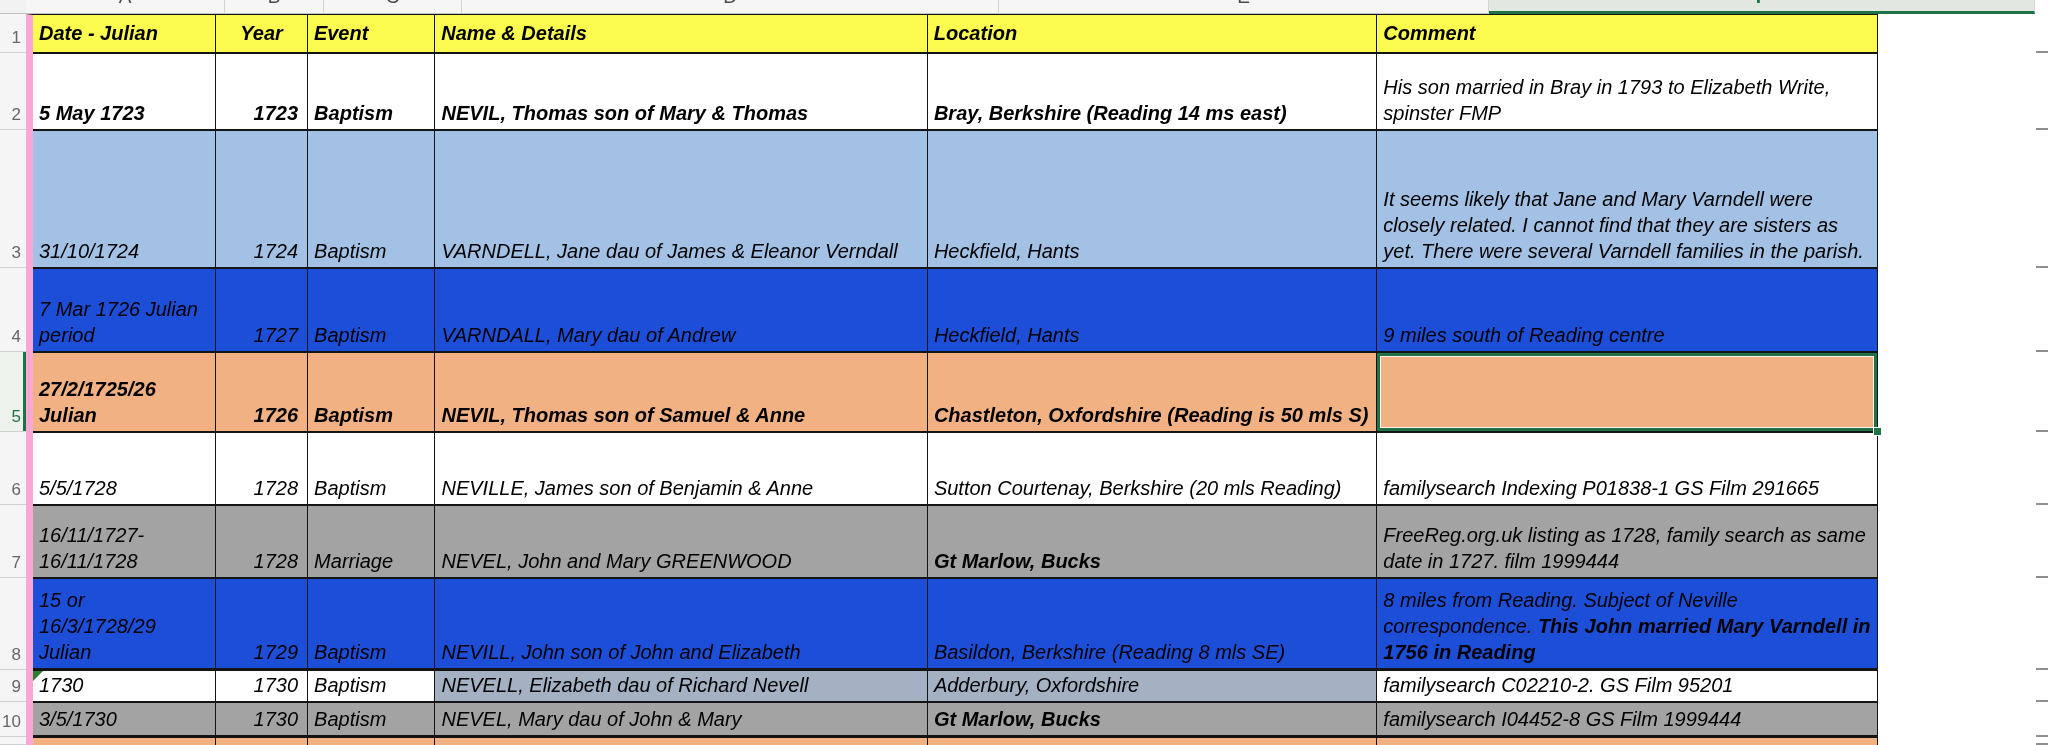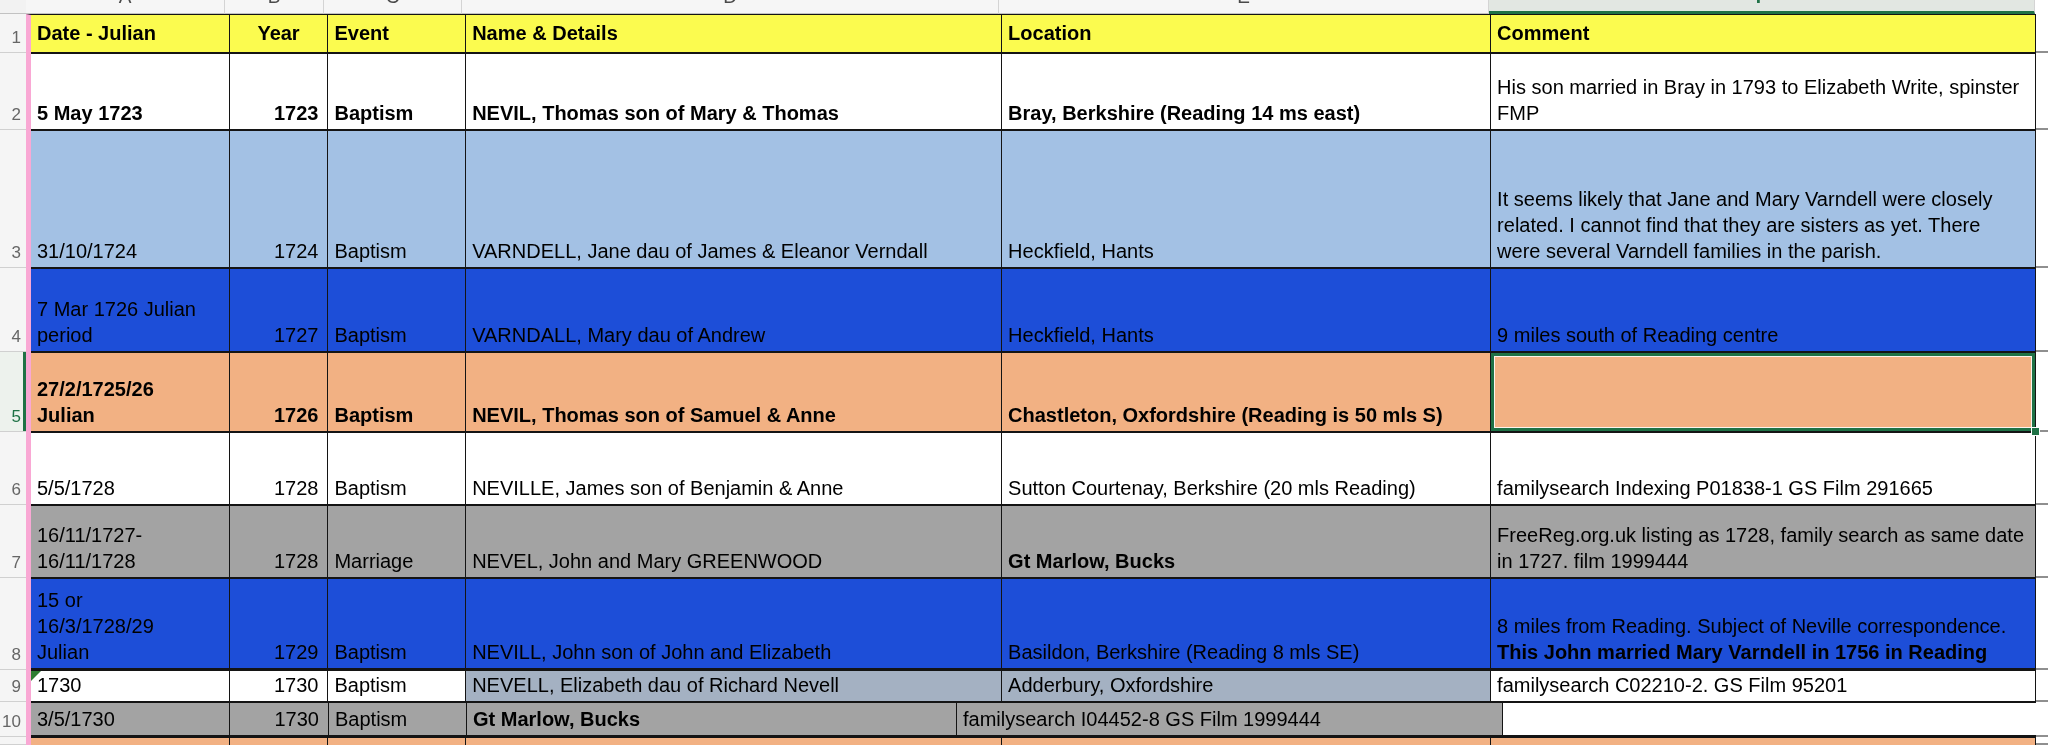--- a/index.html
+++ b/index.html
@@ -18,22 +18,22 @@
     border-bottom:1px solid #c2c2c2;box-sizing:border-box;}
 
   
   .gutter{position:absolute;left:0;top:14px;width:26px;}
   .gutter .g{box-sizing:border-box;width:26px;display:flex;align-items:flex-end;justify-content:flex-end;
     padding:0 5px 4px 0;background:#f5f5f5;border-bottom:1px solid #d0d0d0;
     font-size:17px;color:#666;overflow:hidden;}
   .gutter .g.sel{color:#1F7246;background:#edf2ed;box-shadow:inset -3px 0 0 #1F7246;}
 
   
-  .grid{position:absolute;left:26px;top:14px;width:2010px;border-left:5px solid #f9a8d4;
-    border-top:1px solid #141414;box-sizing:border-box;}
+  .grid{position:absolute;left:26px;top:14px;width:1852px;border-left:7px solid #f9a8d4;
+    border-top:1px solid #141414;box-sizing:border-box;font-style:italic;}
   .row{display:flex;border-bottom:2px solid #141414;box-sizing:border-box;}
   .row.thick{border-bottom-width:3px;}
   .cell{box-sizing:border-box;border-right:1px solid #141414;display:flex;align-items:flex-end;
     padding:2px 6px 3px 6px;font-size:20px;line-height:26px;color:#000;overflow:hidden;
     position:relative;background:#fff;}
   .cell span{display:inline;}
   .c-date{width:199px;white-space:pre-wrap;}
   .c-year{width:99px;justify-content:flex-end;padding-right:9px;}
   .c-event{width:138px;align-items:flex-end;}
   .c-name{width:537px;}
@@ -339,20 +339,23 @@
     </div>
 
     <div class="row r10 bg-cream thick">
       <div class="cell c-date"><span>3/5/1730</span></div>
       <div class="cell c-year">
           <span>1730</span>
         </div>
       <div class="cell c-event">
           <span>Baptism</span>
         </div>
+      <div class="cell c-name">
+          <span>NEVEL, Mary dau of John &amp; Mary</span>
+        </div>
       <div class="cell c-loc b">
           <span>Gt Marlow, Bucks</span>
         </div>
       <div class="cell c-com">
           <div class="c-com-inner">
             <div><span class="txt">familysearch  I04452-8 GS Film 1999444</span><span class="b"></span></div>
           </div>
         </div>
     </div>
 

